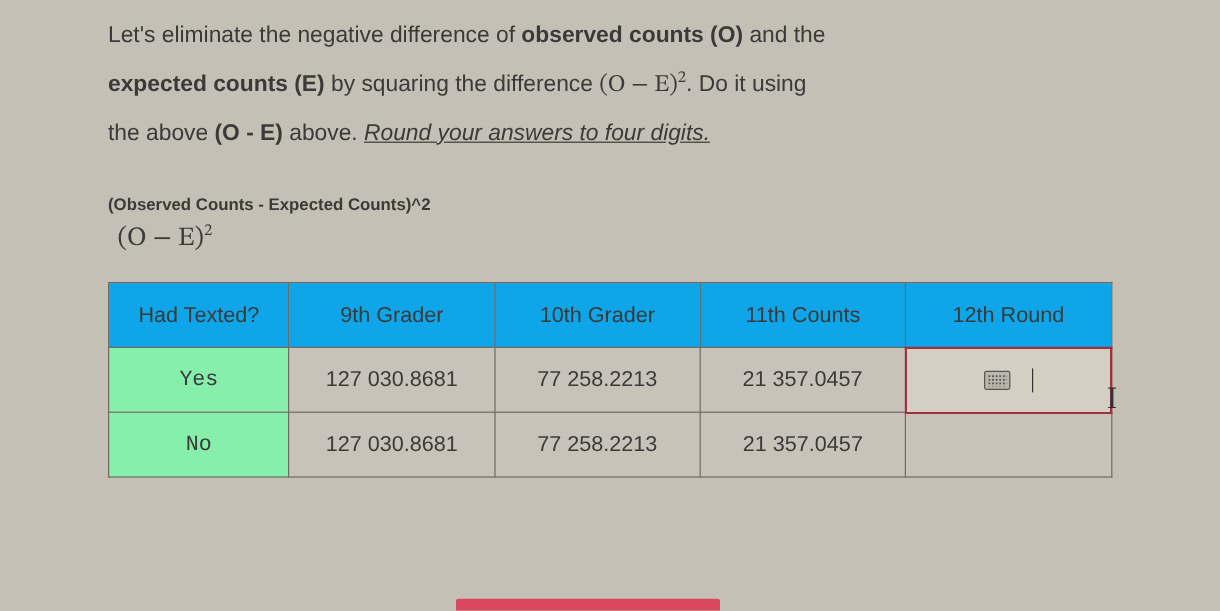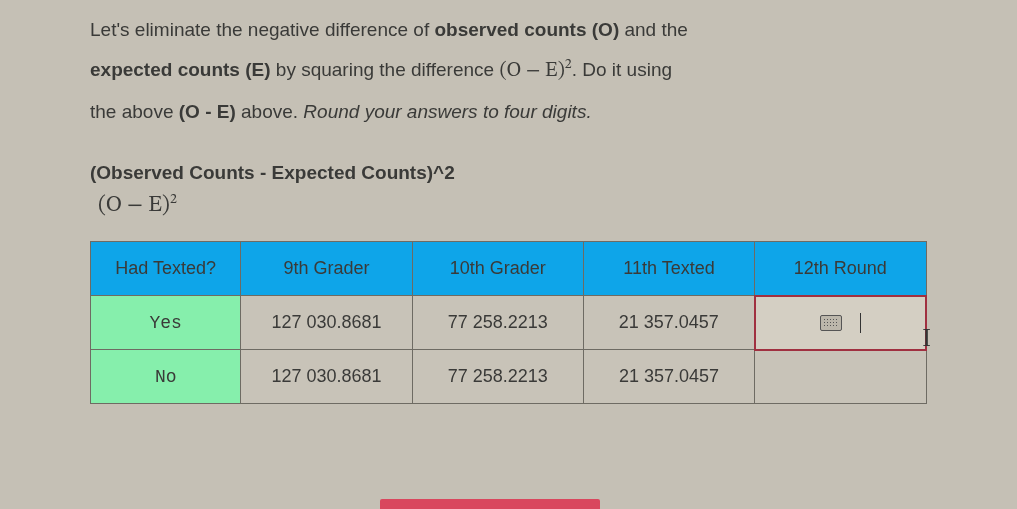--- a/index.html
+++ b/index.html
@@ -21,32 +21,33 @@
       font-size: 19px;
       line-height: 2.1;
       margin-bottom: 30px;
     }
     .instructions .bold {
       font-weight: bold;
       text-align: right;
     }
     .instructions .italic {
       font-style: italic;
+      text-decoration: underline;
     }
     .formula-inline {
       font-family: "Cambria Math", "STIX Two Math", serif;
       font-size: 20px;
     }
     .sup {
       vertical-align: super;
       font-size: 14px;
     }
     .section-title {
       font-weight: bold;
-      font-size: 19px;
+      font-size: 14px;
       margin-bottom: 6px;
     }
     .formula-block {
       font-family: "Cambria Math", "STIX Two Math", serif;
       font-size: 22px;
       margin-left: 8px;
       margin-bottom: 22px;
     }
     table {
       border-collapse: collapse;
@@ -133,21 +134,21 @@
 <div class="formula-block">
   <span>(O − E)</span><span class="sup">2</span>
 </div>
 
 <table>
   <thead>
     <tr>
       <th class="col1">Had Texted?</th>
       <th class="colN">9th Grader</th>
       <th class="colN">10th Grader</th>
-      <th class="colN">11th Texted</th>
+      <th class="colN">11th Counts</th>
       <th class="colN">12th Round</th>
     </tr>
   </thead>
   <tbody>
     <tr>
       <td class="rowlabel">Yes</td>
       <td>127 030.8681</td>
       <td>77 258.2213</td>
       <td>21 357.0457</td>
       <td class="active-cell">

